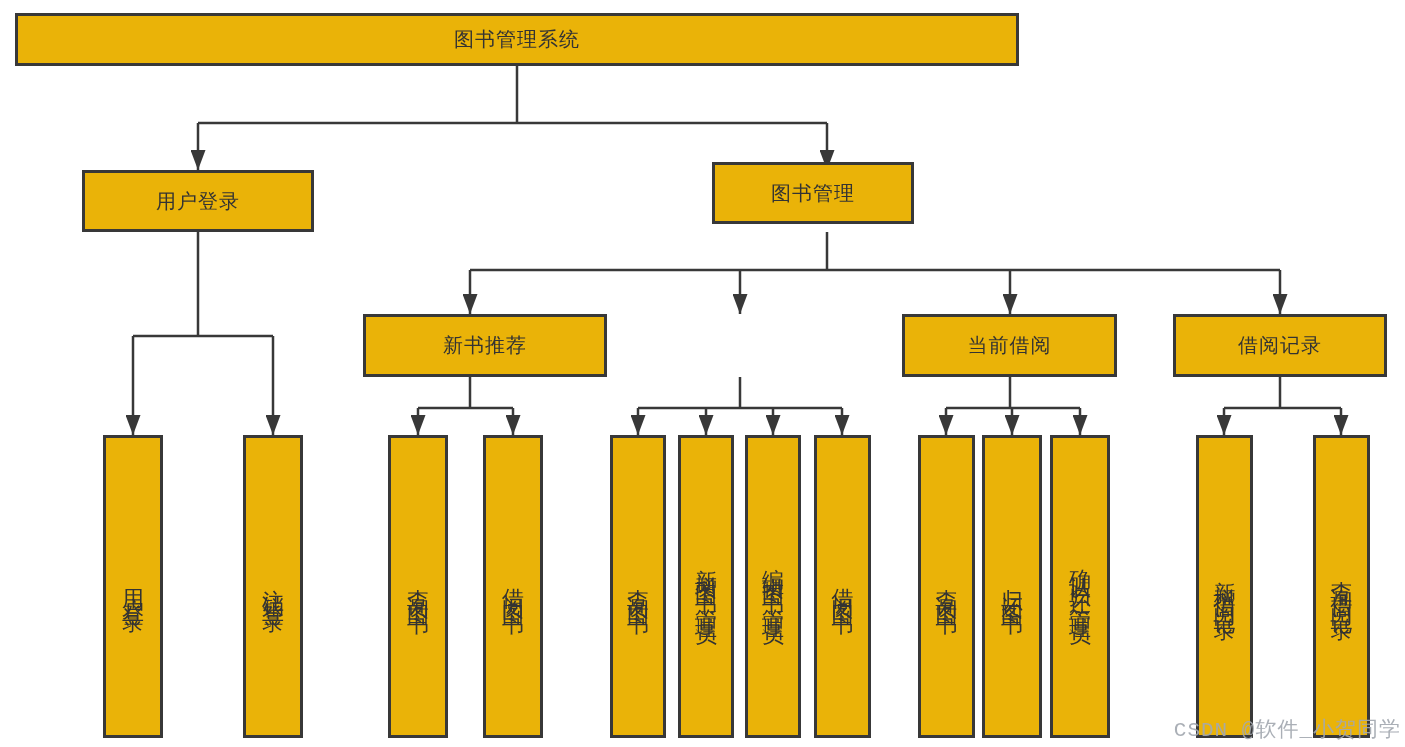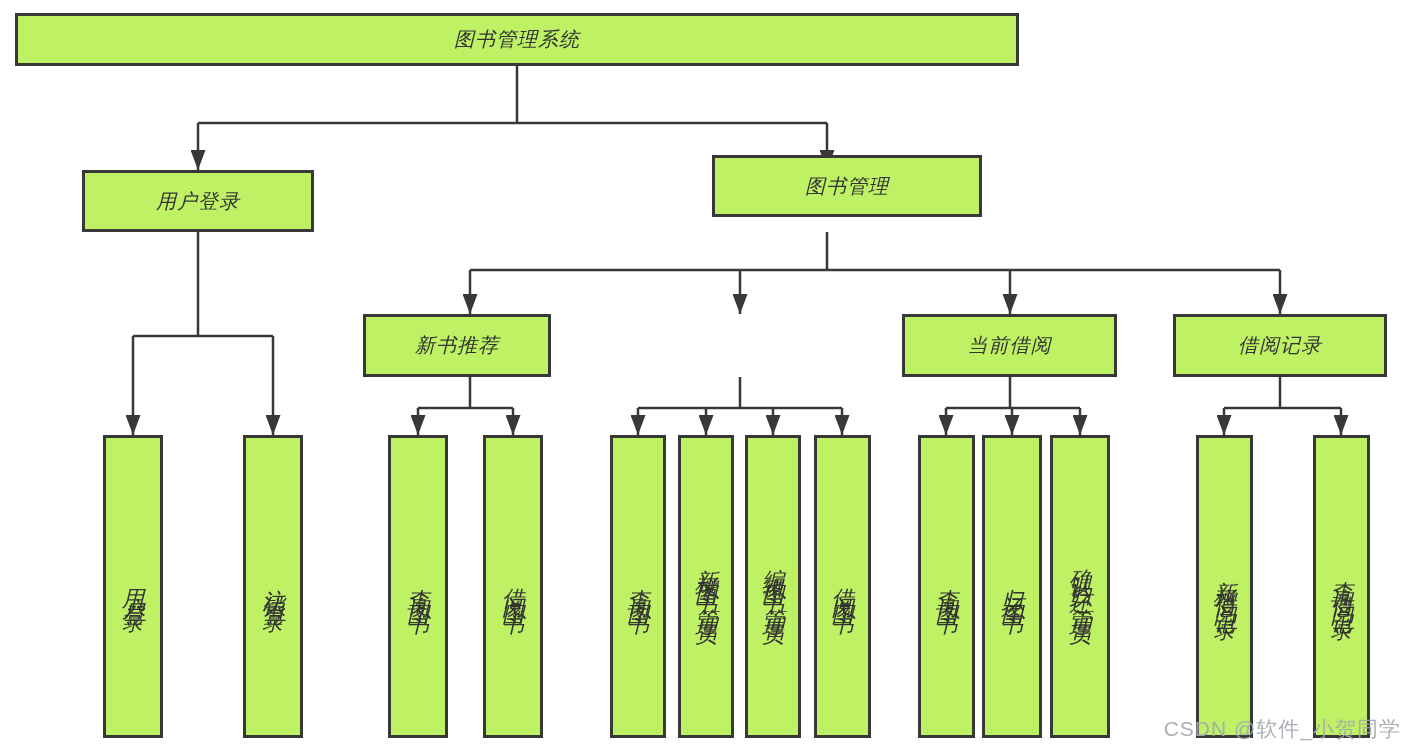--- a/index.html
+++ b/index.html
@@ -22,48 +22,48 @@
     z-index: 1;
   }
   .cl {
     stroke: #383838;
     stroke-width: 2.5;
     fill: none;
   }
   .node {
     position: absolute;
     box-sizing: border-box;
-    background: #bef264;
+    background: #eab308;
     border: 3px solid #383838;
     color: #333333;
     display: flex;
     align-items: center;
     justify-content: center;
     z-index: 2;
     font-size: 20px;
     letter-spacing: 1px;
     text-align: center;
-    font-style: italic;
   }
   .node.v {
     writing-mode: vertical-rl;
     text-orientation: mixed;
     font-size: 22px;
     letter-spacing: 8px;
     line-height: 1;
   }
   .watermark {
     position: absolute;
     right: 4px;
     bottom: 4px;
     z-index: 5;
     color: rgba(163, 168, 176, 0.92);
     font-size: 21px;
     letter-spacing: 1px;
     white-space: nowrap;
+    font-family: Liberation Mono, monospace;
   }
 </style>
 </head>
 <body>
 
 <div class="canvas">
 
   <svg class="connectors" width="1405" height="747" viewBox="0 0 1405 747">
     <defs>
       <marker id="arrow" viewBox="0 0 20 15" refX="20" refY="7.5" markerWidth="20" markerHeight="15" orient="auto" markerUnits="userSpaceOnUse">
@@ -101,23 +101,23 @@
     <line class="cl" x1="1080" y1="408" x2="1080" y2="435" marker-end="url(#arrow)"></line>
 
     <path class="cl" d="M1280,377 V408 M1224,408 H1341"></path>
     <line class="cl" x1="1224" y1="408" x2="1224" y2="435" marker-end="url(#arrow)"></line>
     <line class="cl" x1="1341" y1="408" x2="1341" y2="435" marker-end="url(#arrow)"></line>
   </svg>
 
   <div class="node" style="left:15px; top:13px; width:1004px; height:53px;">图书管理系统</div>
 
   <div class="node" style="left:82px; top:170px; width:232px; height:62px;">用户登录</div>
-  <div class="node" style="left:712px; top:155px; width:270px; height:62px;">图书管理</div>
+  <div class="node" style="left:712px; top:162px; width:202px; height:62px;">图书管理</div>
 
-  <div class="node" style="left:363px; top:314px; width:188px; height:63px;">新书推荐</div>
+  <div class="node" style="left:363px; top:314px; width:244px; height:63px;">新书推荐</div>
   <div class="node" style="left:902px; top:314px; width:215px; height:63px;text-align:center;">当前借阅</div>
   <div class="node" style="left:1173px; top:314px; width:214px; height:63px;">借阅记录</div>
 
   <div class="node v" style="left:103px; top:435px; width:60px; height:303px;">用户登录</div>
   <div class="node v" style="left:243px; top:435px; width:60px; height:303px;">注销登录</div>
 
   <div class="node v" style="left:388px; top:435px; width:60px; height:303px;">查询图书</div>
   <div class="node v" style="left:483px; top:435px; width:60px; height:303px;">借阅图书</div>
 
   <div class="node v" style="left:610px; top:435px; width:56px; height:303px;">查询图书</div>

